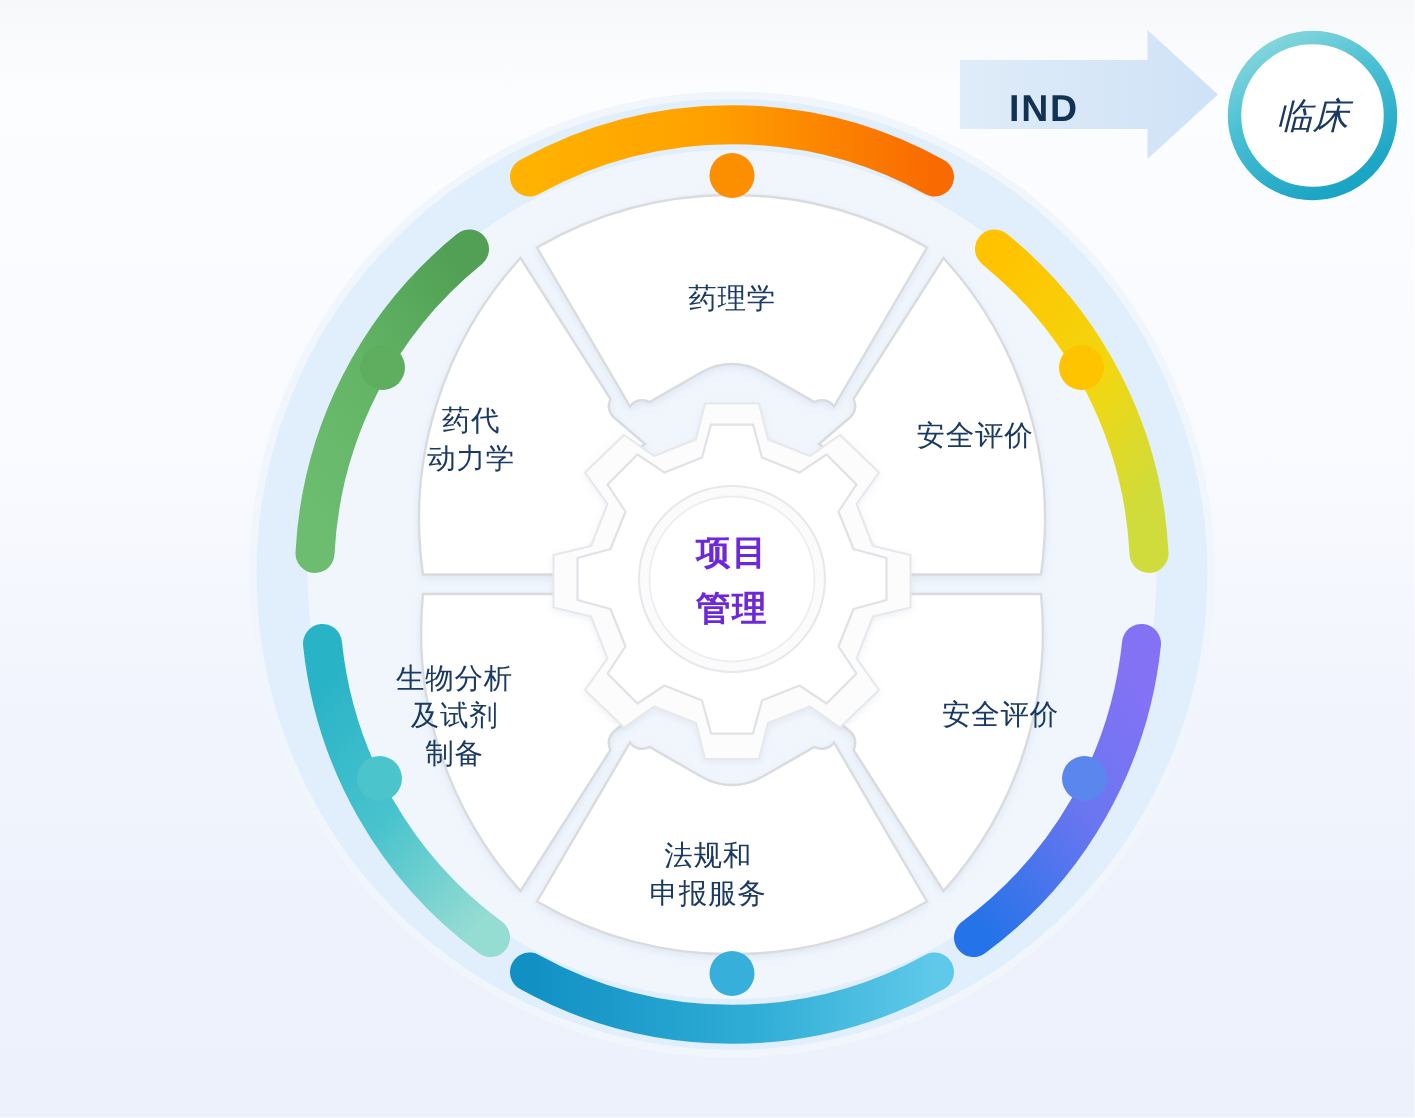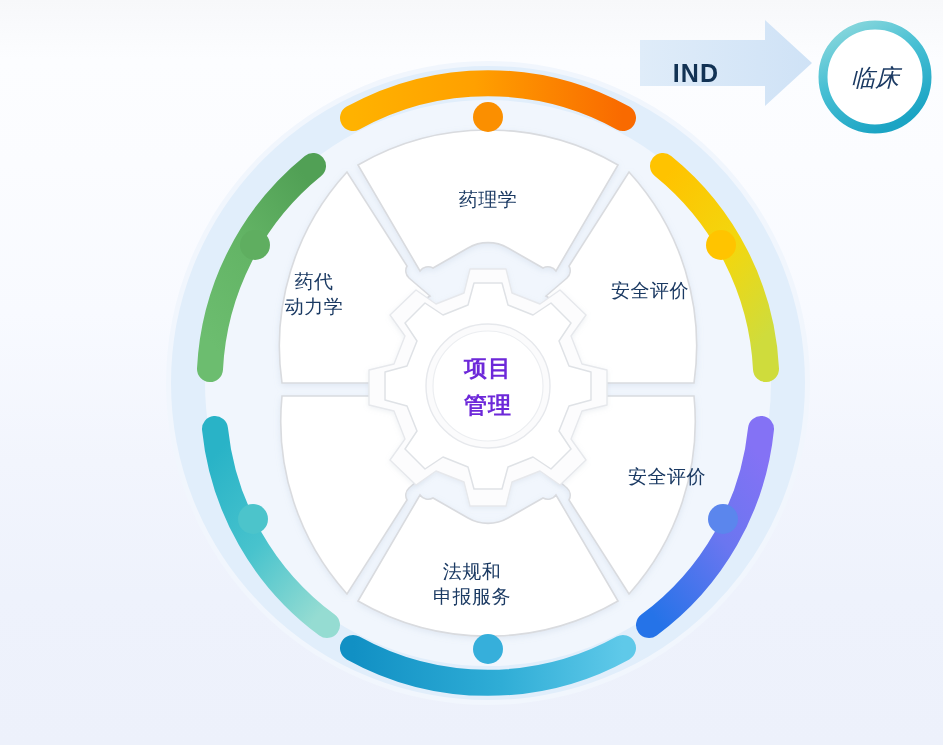--- a/index.html
+++ b/index.html
@@ -242,20 +242,23 @@
 
   <div class="seg-label" style="left:488px; top:200px;font-family:Liberation Serif, serif;">药理学</div>
 
   <div class="seg-label" style="left:650px; top:291px;">安全评价</div>
 
   <div class="seg-label" style="left:667px; top:477px;">安全评价</div>
 
   <div class="seg-label" style="left:472px; top:584px;">法规和
 申报服务</div>
 
+  <div class="seg-label" style="left:303px; top:478px;">生物分析
+及试剂
+制备</div>
 
   <div class="seg-label" style="left:314px; top:294px;">药代
 动力学</div>
 
   <div class="center-label" style="left:488px; top:387px;">项目
 管理</div>
 
   <div class="ind-label" style="left:696px; top:73px;">IND</div>
 
   <div class="clinical-label" style="left:875px; top:78px;font-style:italic;">临床</div>

